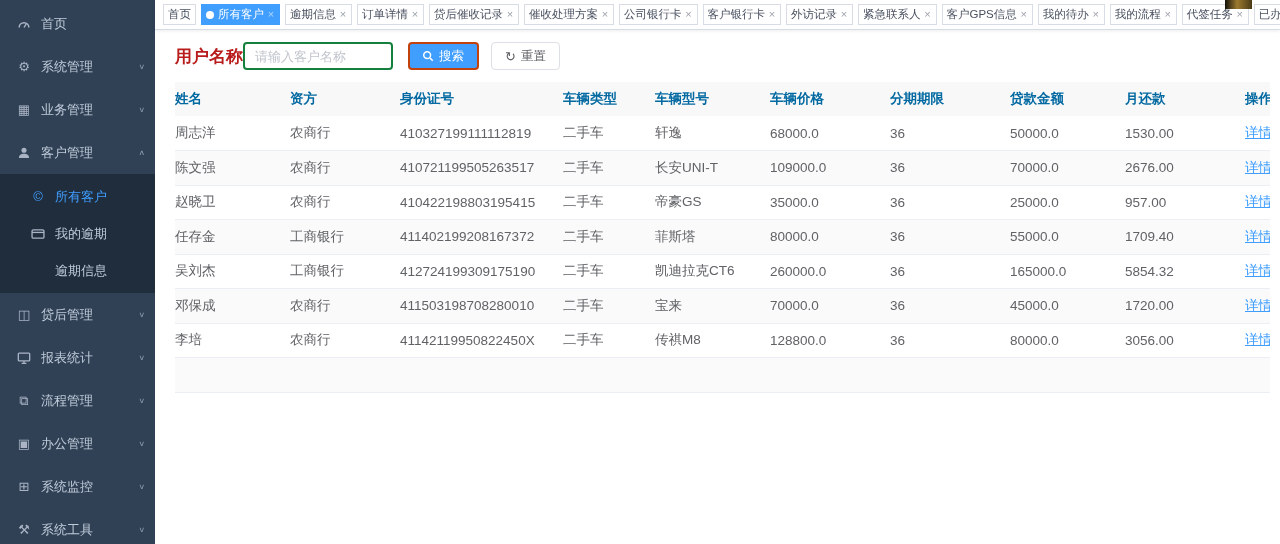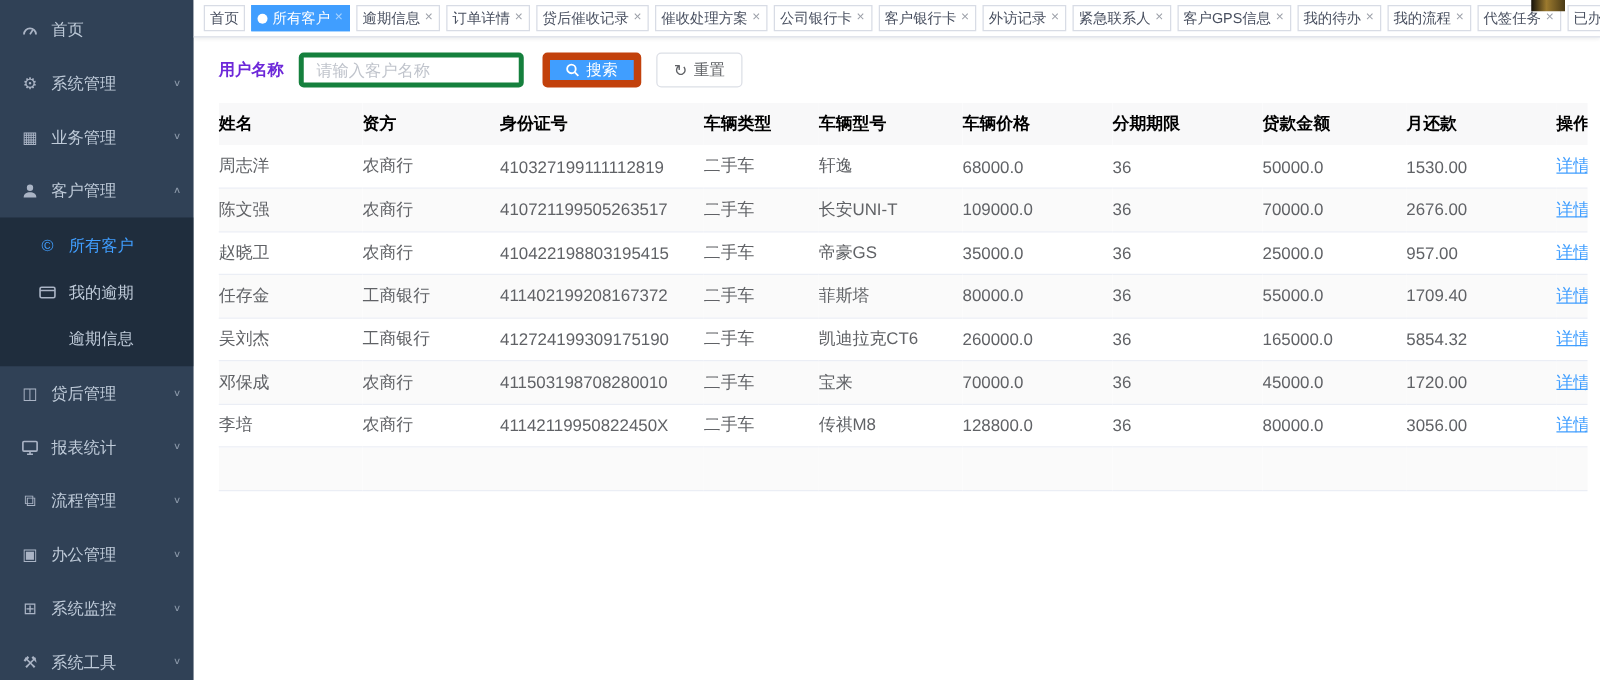--- a/index.html
+++ b/index.html
@@ -26,32 +26,32 @@
   .tag .dot{width:8px;height:8px;border-radius:50%;background:#fff;margin-right:4px;flex:none;}
   .tag .close{margin-left:3px;width:8px;font-size:11px;line-height:1;opacity:.55;text-align:center;}
   .tag.active{background:#409eff;border-color:#409eff;color:#fff;}
 
   
   .img-frag{position:absolute;top:0;right:28px;width:27px;height:9px;background:linear-gradient(90deg,#14110a,#9c7a2e 45%,#4a3a16);z-index:5;}
 
   
   .content{padding:12px 10px 0 20px;}
   .search-row{display:flex;align-items:center;height:28px;margin-bottom:12px;}
-  .search-label{font-size:13px;font-weight:bold;color:#6d28d9;margin-right:12px;}
-  .search-input{width:180px;height:28px;border:4px solid #15803d;border-radius:4px;padding:0 10px;font-size:13px;color:#606266;outline:none;box-sizing:border-box;}
+  .search-label{font-size:17px;font-weight:bold;color:#b91c1c;}
+  .search-input{width:150px;height:28px;border:2px solid #15803d;border-radius:4px;padding:0 10px;font-size:13px;color:#606266;outline:none;box-sizing:border-box;}
   .search-input::placeholder{color:#c0c4cc;}
   .btn{display:inline-flex;align-items:center;gap:5px;height:28px;padding:0 13px;border-radius:4px;font-size:12.5px;cursor:pointer;box-sizing:border-box;}
-  .btn-primary{background:#409eff;border:6px solid #c2410c;color:#fff;margin-left:15px;padding-left:12px;}
+  .btn-primary{background:#409eff;border:2px solid #c2410c;color:#fff;margin-left:15px;padding-left:12px;}
   .btn-plain{background:#fff;border:1px solid #dcdfe6;color:#606266;margin-left:12px;}
   .btn .bicon{display:inline-flex;align-items:center;font-size:13px;line-height:1;}
   .btn .bicon svg{width:12px;height:12px;display:block;}
 
   
   table.data{width:100%;border-collapse:collapse;table-layout:fixed;}
-  table.data th{background:#f8f8f9;color:#000000;font-size:13.5px;font-weight:bold;text-align:left;height:34px;padding:0 6px 0 0;box-sizing:border-box;overflow:hidden;white-space:nowrap;}
+  table.data th{background:#f8f8f9;color:#0369a1;font-size:13.5px;font-weight:bold;text-align:left;height:34px;padding:0 6px 0 0;box-sizing:border-box;overflow:hidden;white-space:nowrap;}
   table.data td{color:#606266;font-size:13.5px;height:34.5px;padding:0 6px 0 0;border-bottom:1px solid #ebeef5;box-sizing:border-box;overflow:hidden;white-space:nowrap;}
   table.data tbody tr:nth-child(even) td{background:#fafafa;}
   table.data th:last-child, table.data td:last-child{text-align:right;padding-right:4px;}
   .detail-link{color:#409eff;cursor:pointer;text-decoration:underline;}
 </style>
 </head>
 <body>
 
 <div class="screen">
 

